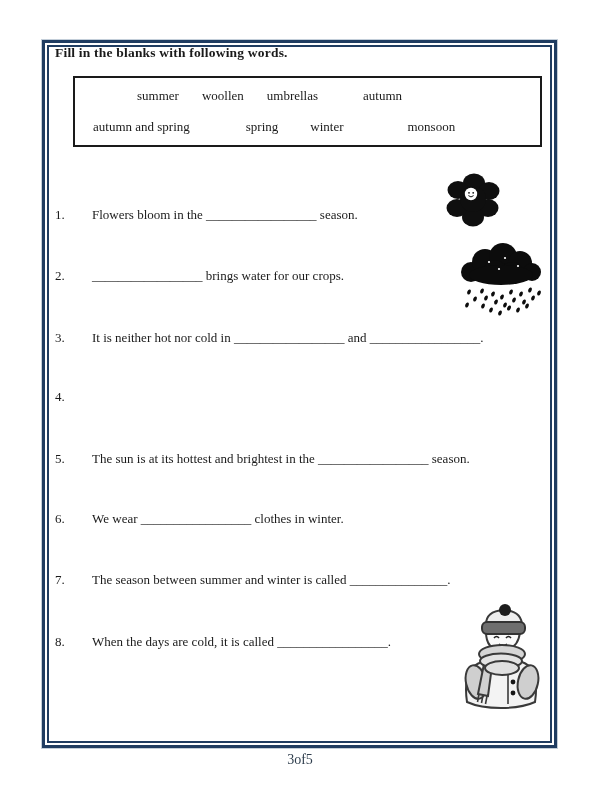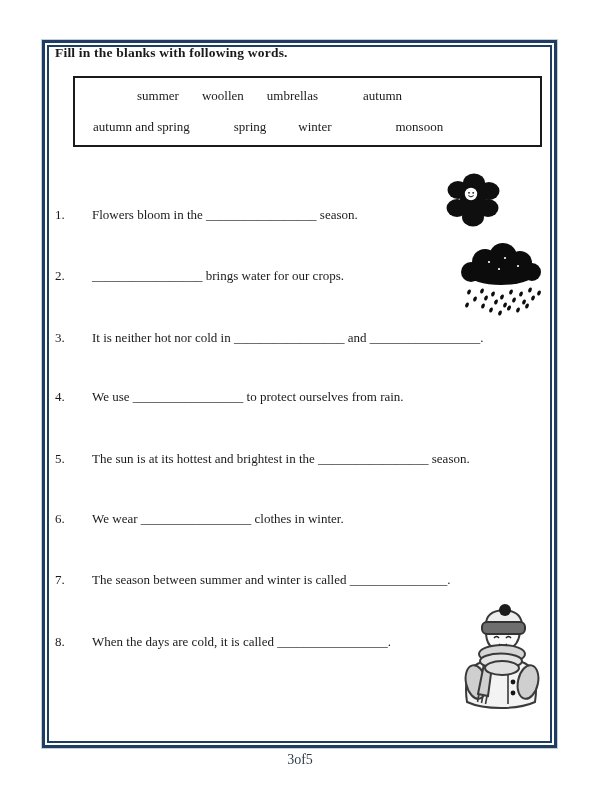--- a/index.html
+++ b/index.html
@@ -19,21 +19,21 @@
     font-size:13.5px; font-weight:bold; letter-spacing:0.2px;
   }
   .wordbank {
     position:absolute; left:73px; top:76px; width:469px; height:71px;
     box-sizing:border-box; border:2px solid #1a1a1a; font-size:13px;text-align:center;
   }
   .wb-row { display:flex; }
   .wb-row1 { margin:10px 0 0 62px; gap:23px; }
   .wb-row1 span:last-child { margin-left:22px; }
   .wb-row2 { margin:15px 0 0 18px; }
-  .wb-row2 span:nth-child(2) { margin-left:44px; }
+  .wb-row2 span:nth-child(2) { margin-left:56px; }
   .wb-row2 span:nth-child(3) { margin-left:32px; }
   .wb-row2 span:nth-child(4) { margin-left:64px; }
   .q {
     position:absolute; left:55px; width:495px; display:flex;
     font-size:13px; line-height:16px; white-space:nowrap;
   }
   .qnum { width:37px; flex:0 0 37px; }
   .illus { position:absolute; }
   .footer {
     position:absolute; left:0; top:752px; width:600px; text-align:center;
@@ -72,21 +72,20 @@
   <div class="q" style="top:268px">
     <span class="qnum">2.</span>
     <span class="qtext">_________________ brings water for our crops.</span>
   </div>
   <div class="q" style="top:330px">
     <span class="qnum">3.</span>
     <span class="qtext">It is neither hot nor cold in _________________ and _________________.</span>
   </div>
   <div class="q" style="top:389px">
     <span class="qnum">4.</span>
-    <span class="qtext">We use _________________ to protect ourselves from rain.</span>
   </div>
   <div class="q" style="top:451px">
     <span class="qnum">5.</span>
     <span class="qtext">The sun is at its hottest and brightest in the _________________ season.</span>
   </div>
   <div class="q" style="top:511px">
     <span class="qnum">6.</span>
     <span class="qtext">We wear _________________ clothes in winter.</span>
   </div>
   <div class="q" style="top:572px">

